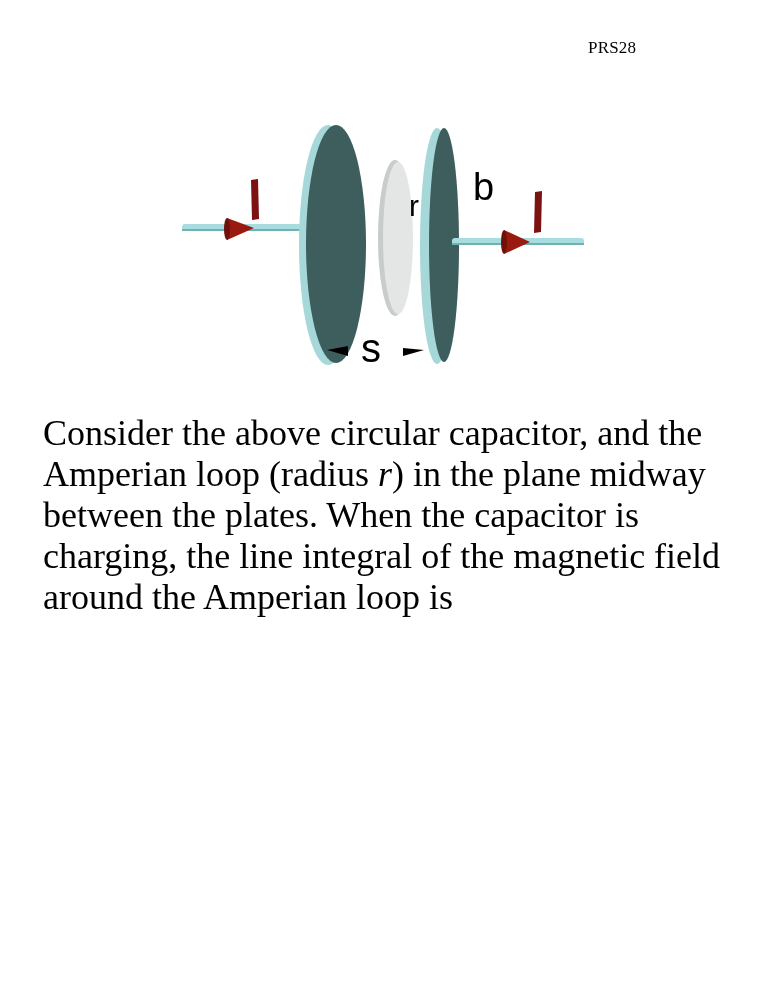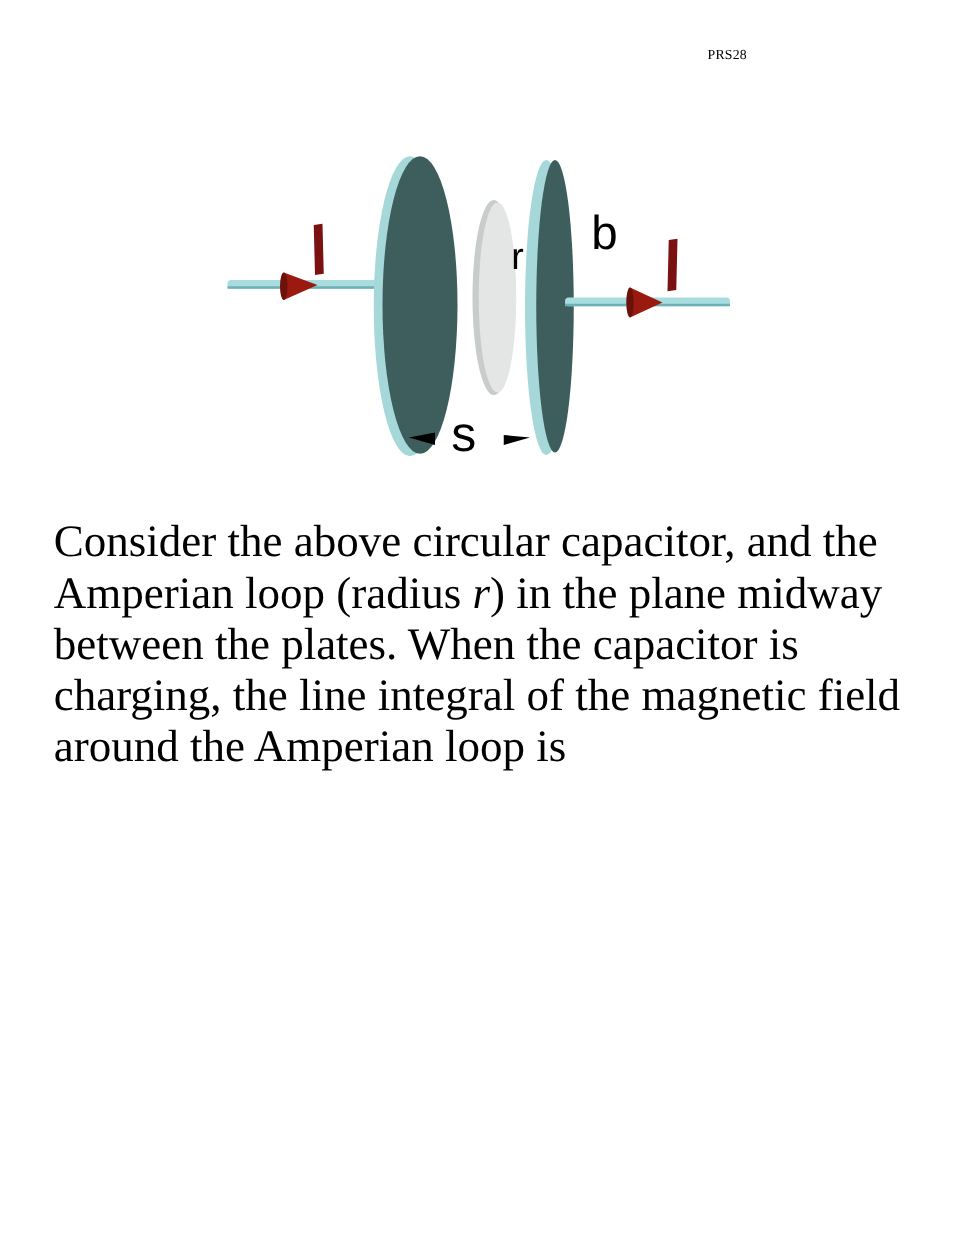--- a/index.html
+++ b/index.html
@@ -10,23 +10,23 @@
     body {
       width: 768px;
       height: 994px;
       position: relative;
       overflow: hidden;
       font-family: "Liberation Serif", "DejaVu Serif", serif;
       color: #000000;
     }
     .slide-id {
       position: absolute;
-      left: 566px;
+      left: 588px;
       top: 38px;
-      font-size: 11px;
+      font-size: 17px;
       letter-spacing: 0.2px;
     }
     .figure {
       position: absolute;
       left: 0;
       top: 0;
       width: 768px;
       height: 380px;
     }
     .figure svg {

